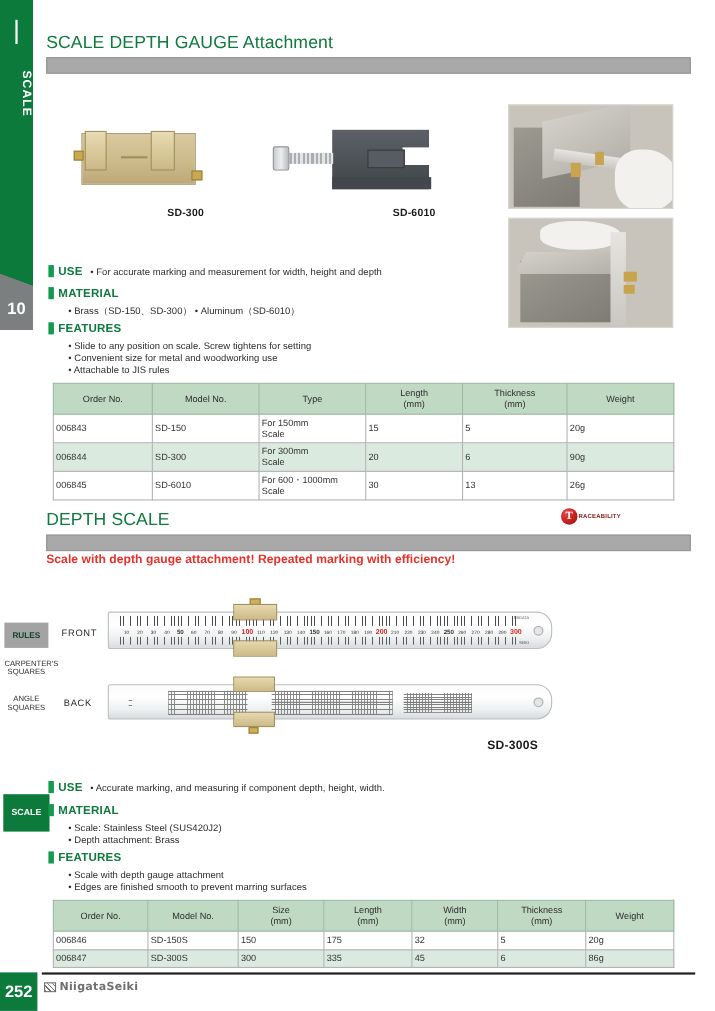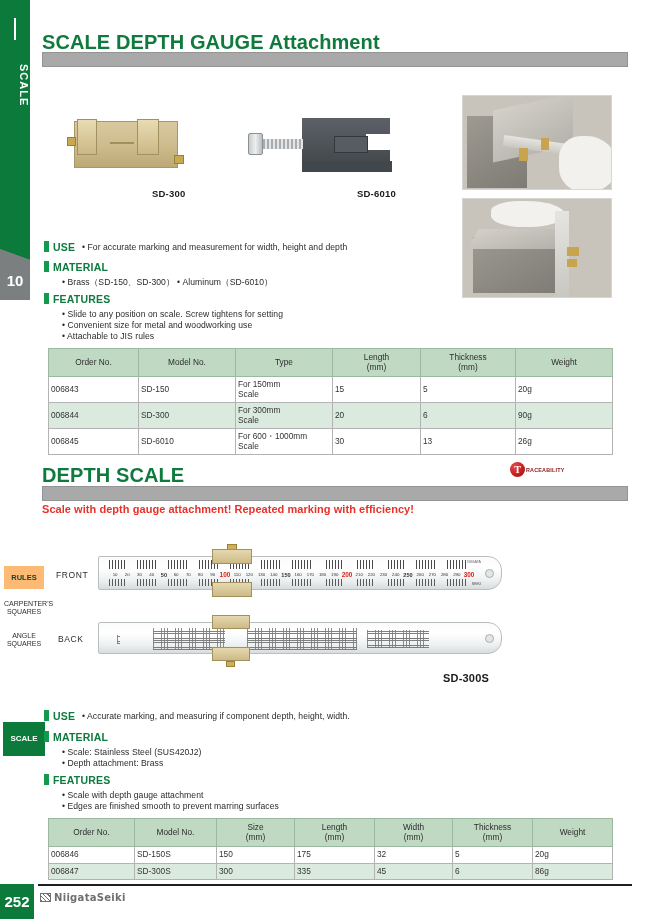--- a/index.html
+++ b/index.html
@@ -58,22 +58,22 @@
     position: absolute;
     left: 0; top: 238px;
     width: 30px; height: 34px;
     background: linear-gradient(200deg, #0b7a3b 48%, #7b7f80 49%);
   }
 
   
   .sec-title {
     position: absolute;
     color: #0f7a3d;
-    font-size: 20px;
-    font-weight: bold;
+    font-size: 16px;
+    font-weight: normal;
     letter-spacing: 0.1px;
   }
   .gray-bar {
     position: absolute;
     background: #a9a9a9;
     border: 1px solid #949494;
     height: 15px;
   }
 
   
@@ -265,21 +265,21 @@
   .side-tab {
     position: absolute;
     left: 4px;
     width: 40px;
     text-align: center;
     font-size: 7px;
     color: #2d2d2d;
     line-height: 1.2;
   }
   .side-tab.active-light {
-    background: #fdba74;
+    background: #a3a3a3;
     color: #17402a;
     font-weight: bold;
     padding: 7px 0;
     font-size: 7.5px;
   }
   .side-tab.active-dark {
     background: #0b7a3b;
     color: #ffffff;
     font-weight: bold;
     padding: 12px 0;

